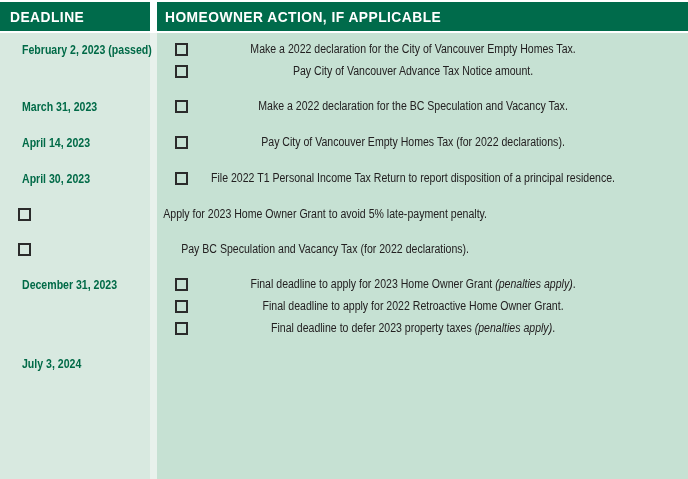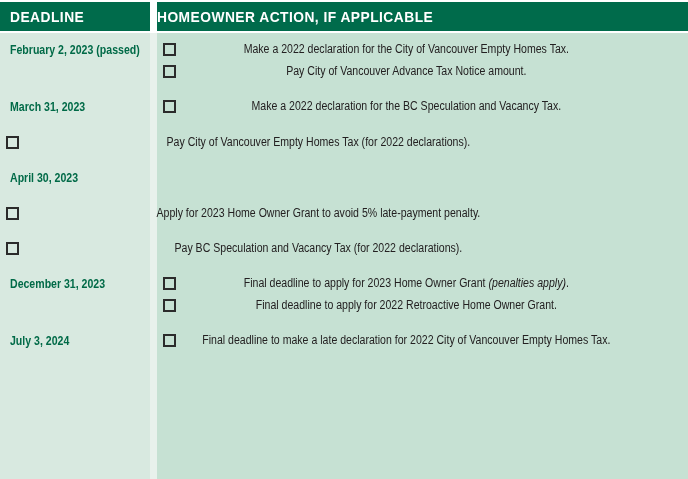--- a/index.html
+++ b/index.html
@@ -10,28 +10,28 @@
   
   .bg-left  { position:absolute; top:33px; bottom:0; left:0;   width:150px; background:#d8e9e0; }
   .bg-gap   { position:absolute; top:33px; bottom:0; left:150px; width:7px;  background:#e8f1ec; }
   .bg-right { position:absolute; top:33px; bottom:0; left:157px; right:0;   background:#c6e1d3; }
   .topline  { position:absolute; top:0; left:0; right:0; height:2px; background:#ffffff; }
 
   .header { position:absolute; top:2px; left:0; right:0; height:29px; display:flex; }
   .h-block { display:flex; align-items:center; color:#ffffff; box-sizing:border-box; }
   .h-left  { width:150px; padding-left:10px; }
   .h-gap   { width:7px; background:#ffffff; }
-  .h-right { flex:1; }
+  .h-right { flex:1; padding-left:8px; }
   .h-text {
     font-size:15px; font-weight:bold; letter-spacing:0.5px; white-space:nowrap;
     display:inline-block; transform:scaleX(0.92); transform-origin:0 50%;
   }
 
   .body { position:absolute; top:33px; left:0; right:0; }
-  .row { display:flex; padding:8px 0 10px 0; }
+  .row { display:flex; padding:8px 0 10px 12px; }
   .d-cell { width:157px; box-sizing:border-box; padding:0 8px 0 10px; }
   .a-cell { flex:1; min-width:0; box-sizing:border-box; padding-left:6px; }
 
   .d-line {
     font-size:12px; font-weight:bold; line-height:18px; white-space:nowrap;
     display:block; transform:scaleX(0.88); transform-origin:0 0;
   }
   .d-line.italic { font-style:italic; font-weight:normal; }
 
   .action { display:flex; align-items:flex-start; margin-bottom:5px; }
@@ -95,34 +95,43 @@
         <div class="a-cell">
           <div class="action">
             <span class="checkbox" style="border-color: rgb(43, 43, 43);"></span>
             <div class="lines">
               <span class="line" style="color: rgb(35, 32, 33);"><span>Make a 2022 declaration for the BC Speculation and Vacancy Tax.</span></span>
             </div>
           </div>
         </div>
       </div>
       <div class="row">
+        <div class="d-cell">
+          <span class="d-line" style="color: rgb(0, 106, 71);">April 14, 2023</span>
+        </div>
         <div class="a-cell">
           <div class="action">
             <span class="checkbox" style="border-color: rgb(43, 43, 43);"></span>
             <div class="lines">
               <span class="line" style="color: rgb(35, 32, 33);"><span>Pay City of Vancouver Empty Homes Tax (for 2022 declarations).</span></span>
             </div>
           </div>
         </div>
       </div>
       <div class="row">
         <div class="d-cell">
           <span class="d-line" style="color: rgb(0, 106, 71);">April 30, 2023</span>
         </div>
         <div class="a-cell">
+          <div class="action">
+            <span class="checkbox" style="border-color: rgb(43, 43, 43);"></span>
+            <div class="lines">
+              <span class="line" style="color: rgb(35, 32, 33);"><span>File 2022 T1 Personal Income Tax Return to report disposition of a principal residence.</span></span>
+            </div>
+          </div>
         </div>
       </div>
       <div class="row">
         <div class="a-cell">
           <div class="action">
             <span class="checkbox" style="border-color: rgb(43, 43, 43);"></span>
             <div class="lines">
               <span class="line" style="color: rgb(35, 32, 33);"><span>Apply for 2023 Home Owner Grant to avoid 5% late-payment penalty.</span></span>
             </div>
           </div>
@@ -148,29 +157,27 @@
             <div class="lines">
               <span class="line" style="color: rgb(35, 32, 33);"><span>Final deadline to apply for 2023 Home Owner Grant </span><span class="it">(penalties apply)</span><span>.</span></span>
             </div>
           </div>
           <div class="action">
             <span class="checkbox" style="border-color: rgb(43, 43, 43);"></span>
             <div class="lines">
               <span class="line" style="color: rgb(35, 32, 33);"><span>Final deadline to apply for 2022 Retroactive Home Owner Grant.</span></span>
             </div>
           </div>
+          <div class="action">
+            <span class="checkbox" style="border-color: rgb(43, 43, 43);"></span>
+            <div class="lines">
+              <span class="line" style="color: rgb(35, 32, 33);"><span>Final deadline to defer 2023 property taxes </span><span class="it">(penalties apply)</span><span>.</span></span>
+            </div>
+          </div>
         </div>
       </div>
       <div class="row">
         <div class="d-cell">
           <span class="d-line" style="color: rgb(0, 106, 71);">July 3, 2024</span>
         </div>
-        <div class="a-cell">
-          <div class="action">
-            <span class="checkbox" style="border-color: rgb(43, 43, 43);"></span>
-            <div class="lines">
-              <span class="line" style="color: rgb(35, 32, 33);"><span>Final deadline to make a late declaration for 2022 City of Vancouver Empty Homes Tax.</span></span>
-            </div>
-          </div>
-        </div>
       </div>
     </div>
 </div>
 
 </body></html>

